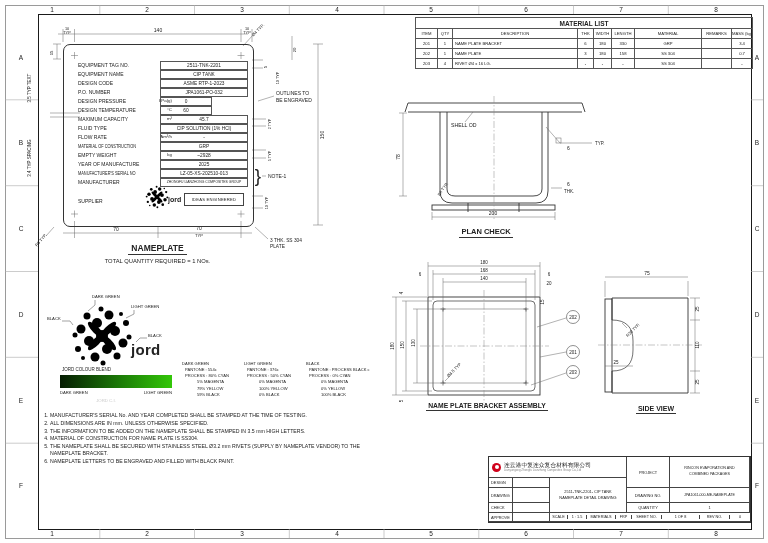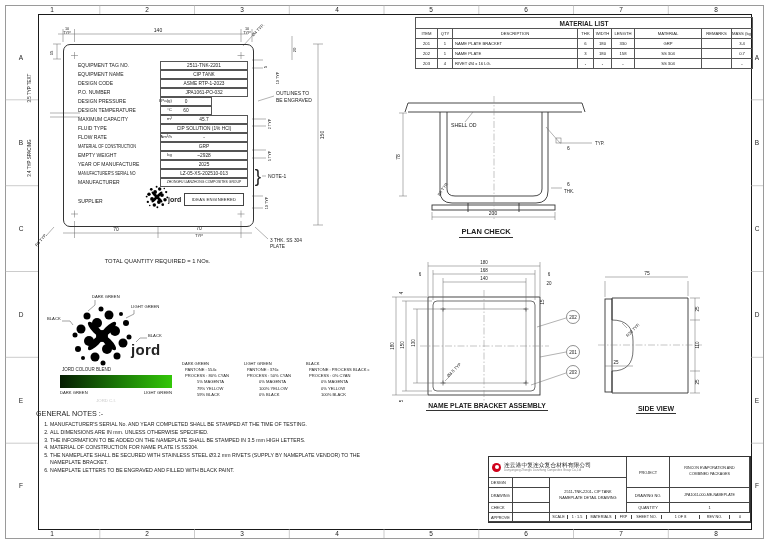--- a/index.html
+++ b/index.html
@@ -458,20 +458,21 @@
         <span class="np-label">MANUFACTURER</span>
         <span class="np-box tiny">ZHONGFU LIANZHONG COMPOSITES GROUP</span>
       </div>
     <span class="supplier">SUPPLIER</span>
     <svg style="position:absolute;left:80px;top:139px;" width="26" height="26" viewBox="-34 -34 68 68">
         <use href="#jord-blob" fill="#000"></use>
       </svg>
     <span class="jord-word-sm">jord</span>
     <span class="ideas-box">IDEAS ENGINEERED</span>
   </div>
+  <div class="abs np-title"><span>NAMEPLATE</span></div>
   <div class="abs np-qty">TOTAL QUANTITY REQUIRED = 1 NOs.</div>
   <div class="abs plate-note">
     <div>3 THK. SS 304</div>
     <div>PLATE</div>
   </div>
 
   <div class="abs ml">
     <table>
       <colgroup>
           <col style="width:22px">
@@ -565,21 +566,20 @@
   <div class="abs spec" style="left:306px;top:361px">
     <div>BLACK</div>
     <div class="in1">PANTONE : PROCESS BLACK c</div>
     <div class="in1">PROCESS : 0% CYAN</div>
     <div class="in2">0% MAGENTA</div>
     <div class="in2">0% YELLOW</div>
     <div class="in2">100% BLACK</div>
   </div>
 
   <div class="abs notes">
-    <div class="notes-h">GENERAL NOTES :-</div>
     <ol>
       <li>MANUFACTURER'S SERIAL No. AND YEAR COMPLETED SHALL BE STAMPED AT THE TIME OF TESTING.</li>
       <li>ALL DIMENSIONS ARE IN mm. UNLESS OTHERWISE SPECIFIED.</li>
       <li>THE INFORMATION TO BE ADDED ON THE NAMEPLATE SHALL BE STAMPED IN 3.5 mm HIGH LETTERS.</li>
       <li>MATERIAL OF CONSTRUCTION FOR NAME PLATE IS SS304.</li>
       <li>THE NAMEPLATE SHALL BE SECURED WITH STAINLESS STEEL Ø3.2 mm RIVETS (SUPPLY BY NAMEPLATE VENDOR) TO THE NAMEPLATE BRACKET.</li>
       <li>NAMEPLATE LETTERS TO BE ENGRAVED AND FILLED WITH BLACK PAINT.</li>
     </ol>
   </div>
 

